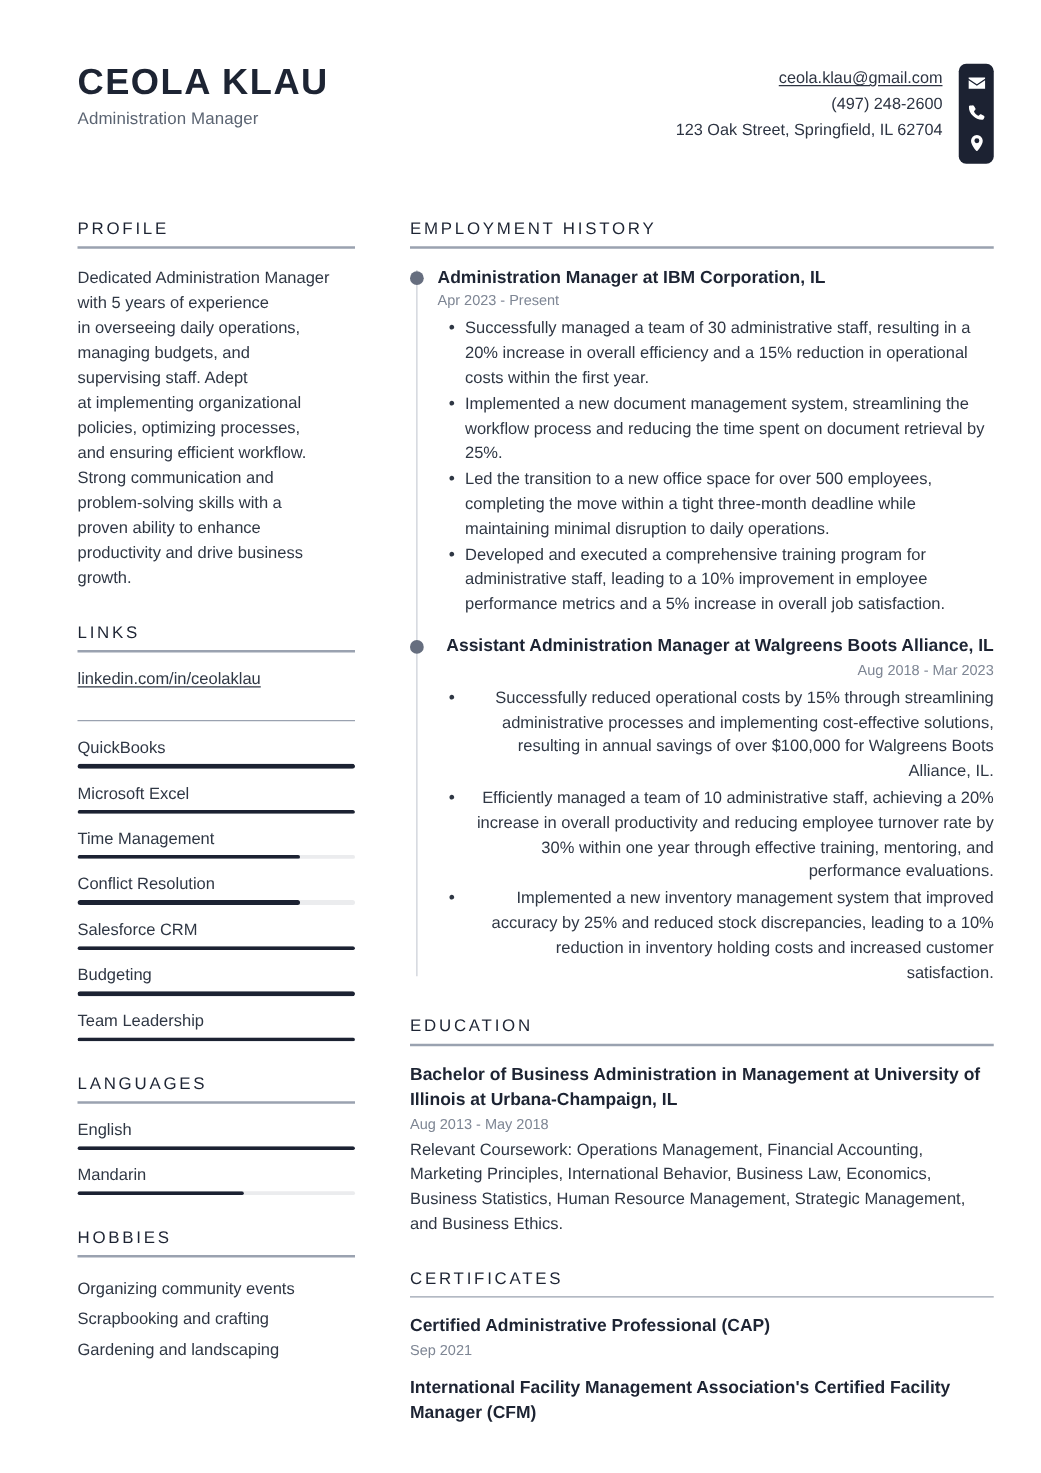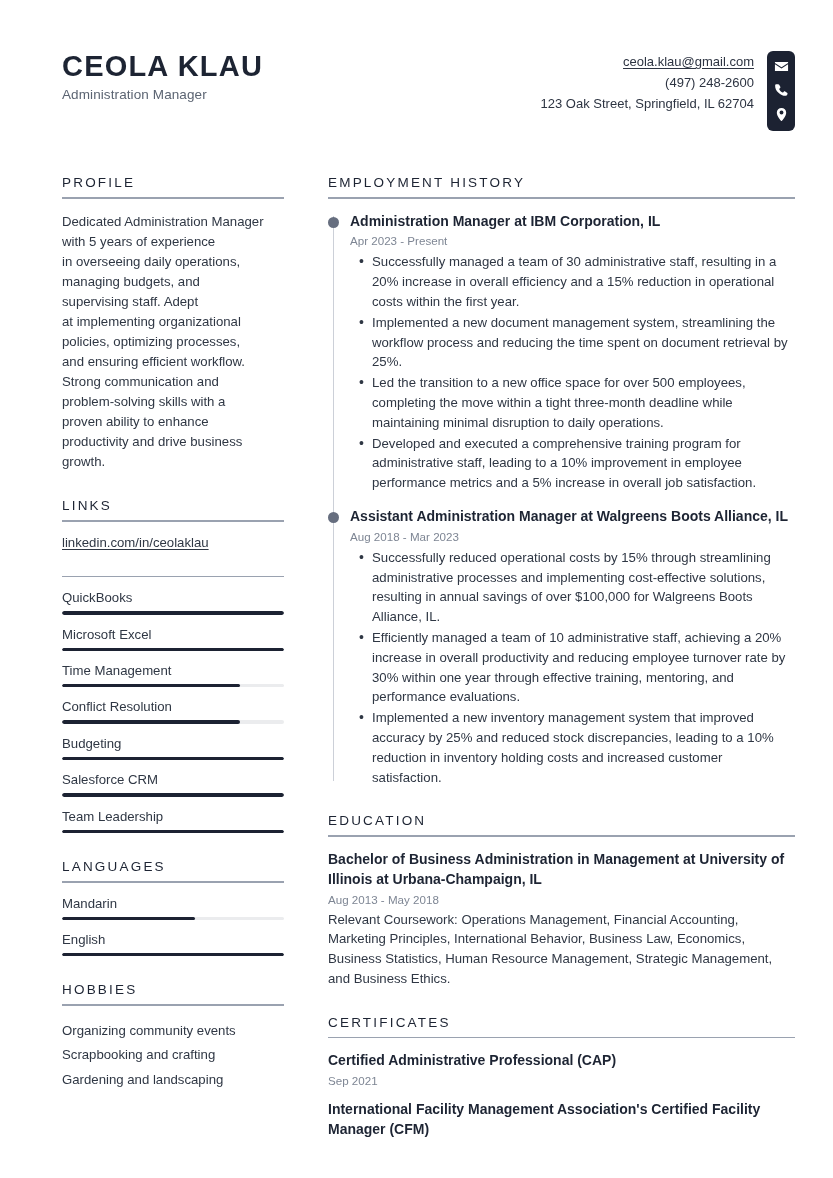--- a/index.html
+++ b/index.html
@@ -165,21 +165,21 @@
     content: "";
     position: absolute;
     left: 4.5px;
     top: 4px;
     bottom: 6px;
     width: 1.2px;
     background: #ccd0d8;
   }
 
   .job { position: relative; margin-bottom: 14px; }
-  .job:last-child { margin-bottom: 0; }
+  .job:last-child { margin-bottom: 0; text-align: right; }
 
   .job-dot {
     position: absolute;
     left: -22px;
     top: 5px;
     width: 11px;
     height: 11px;
     border-radius: 50%;
     background: #666e7f;
   }
@@ -316,54 +316,54 @@
                 <div class="bar-fill" style="width: 80%;"></div>
               </div>
           </div>
           <div class="bar-row">
             <div class="bar-label">Conflict Resolution</div>
             <div class="bar-track">
                 <div class="bar-fill" style="width: 80%;"></div>
               </div>
           </div>
           <div class="bar-row">
+            <div class="bar-label">Salesforce CRM</div>
+            <div class="bar-track">
+                <div class="bar-fill" style="width: 100%;"></div>
+              </div>
+          </div>
+          <div class="bar-row">
             <div class="bar-label">Budgeting</div>
             <div class="bar-track">
                 <div class="bar-fill" style="width: 100%;"></div>
               </div>
           </div>
           <div class="bar-row">
-            <div class="bar-label">Salesforce CRM</div>
-            <div class="bar-track">
-                <div class="bar-fill" style="width: 100%;"></div>
-              </div>
-          </div>
-          <div class="bar-row">
             <div class="bar-label">Team Leadership</div>
             <div class="bar-track">
                 <div class="bar-fill" style="width: 100%;"></div>
               </div>
           </div>
         </div>
       </div>
 
       <div class="section">
         <div class="sec-head">LANGUAGES</div>
         <div class="sec-rule"></div>
         <div>
           <div class="bar-row">
+            <div class="bar-label">English</div>
+            <div class="bar-track">
+                <div class="bar-fill" style="width: 100%;"></div>
+              </div>
+          </div>
+          <div class="bar-row">
             <div class="bar-label">Mandarin</div>
             <div class="bar-track">
                 <div class="bar-fill" style="width: 60%;"></div>
-              </div>
-          </div>
-          <div class="bar-row">
-            <div class="bar-label">English</div>
-            <div class="bar-track">
-                <div class="bar-fill" style="width: 100%;"></div>
               </div>
           </div>
         </div>
       </div>
 
       <div class="section">
         <div class="sec-head">HOBBIES</div>
         <div class="sec-rule"></div>
         <div>
           <div class="hobby-item">Organizing community events</div>

